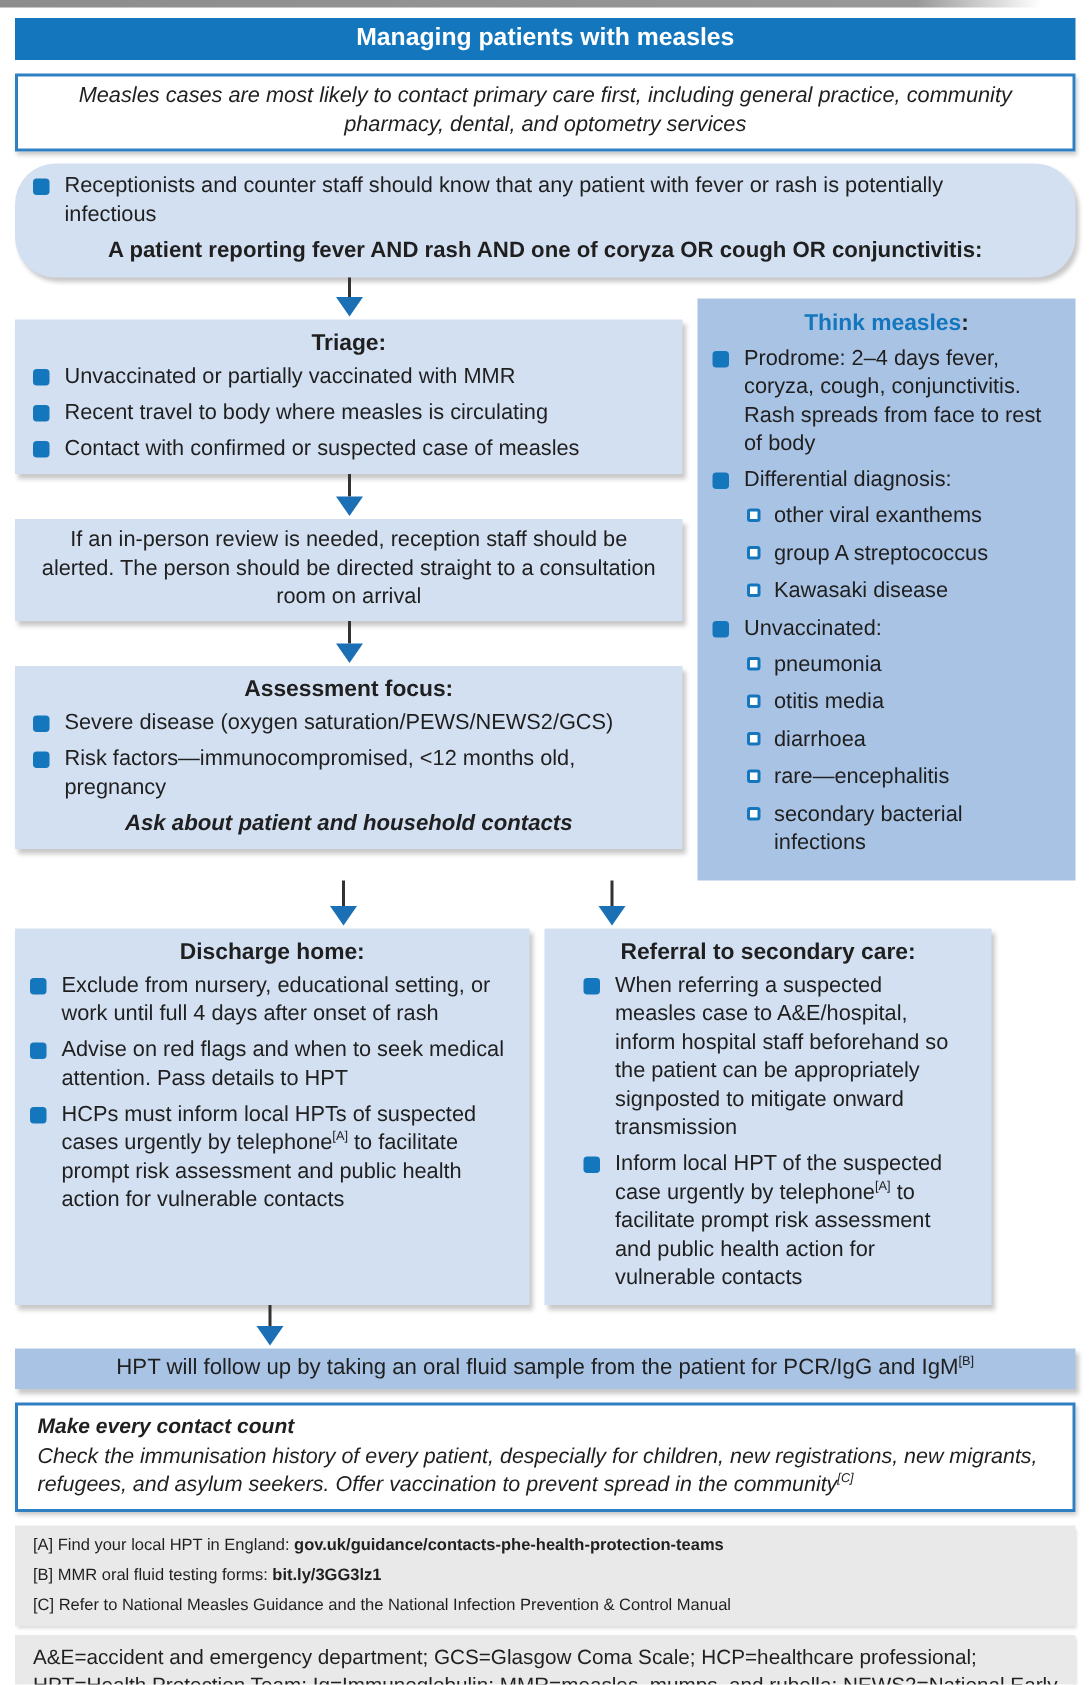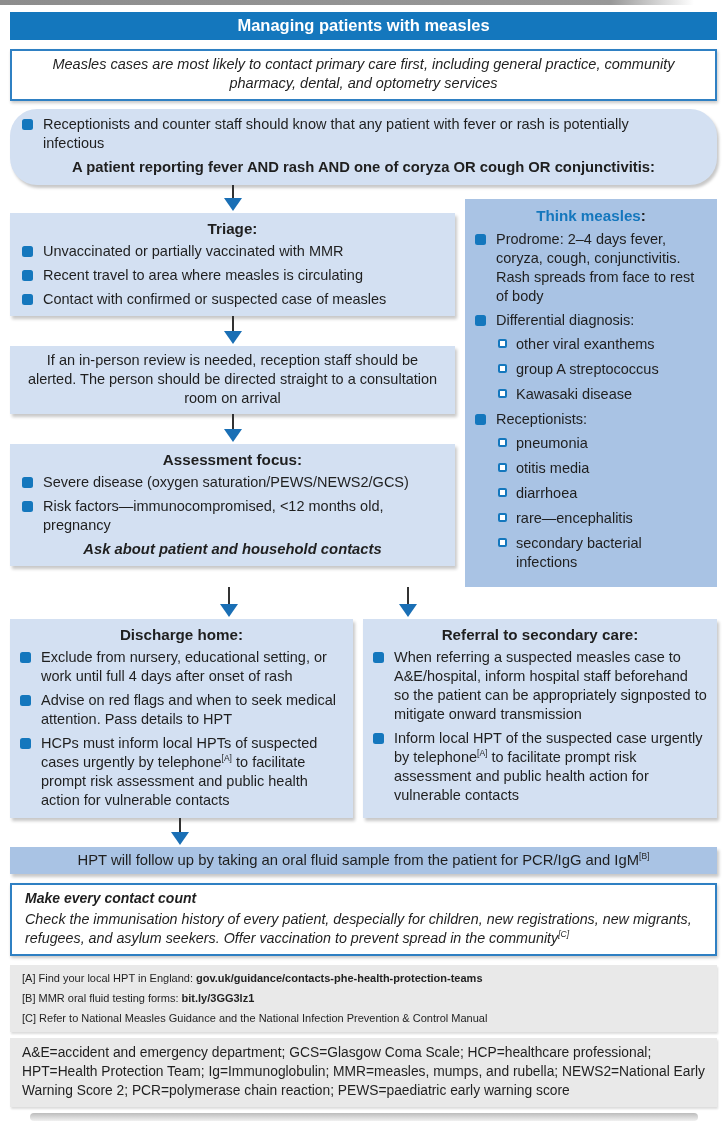--- a/index.html
+++ b/index.html
@@ -55,21 +55,21 @@
 
   .arrows-row { position:relative; height:32px; }
   .arrows-row .arrow { position:absolute; top:0; }
   .arrow-left { left:219px; }
   .arrow-right { left:398px; }
   .arrow-row2 { position:relative; height:29px; }
   .arrow-row2 .arrow { position:absolute; top:0; left:170px; }
 
   .bottom-row { display:flex; margin:0 10px; gap:10px; align-items:stretch; }
   .discharge-box { width:343px; padding:6px 10px 8px; font-size:14.5px; line-height:19px; }
-  .referral-box { width:354px; padding:6px 10px 8px; font-size:14.5px; line-height:19px; }
+  .referral-box { width:298px; padding:6px 26px 8px; font-size:14.5px; line-height:19px; }
 
   .hpt-bar { margin:0 10px; background:#a9c3e4; text-align:center; font-size:14.8px;
     padding:5px 6px 6px; box-shadow:2px 3px 3px rgba(0,0,0,.22); }
 
   .contact-box { padding:4px 13px 6px; font-size:14.3px; line-height:19px; }
   .contact-title { font-weight:bold; font-size:14px; margin-bottom:2px; }
 
   .gray-box { background:#e9e9e9; box-shadow:1px 2px 2px rgba(0,0,0,.14); }
   .footnotes-box { margin:9px 10px 0; padding:7px 12px 8px; font-size:11px; }
   .fn { margin:0 0 8px; }
@@ -113,21 +113,21 @@
       </div>
 
       <div class="blue-box triage-box">
         <div class="box-title"><span>Triage</span><span>:</span></div>
         <div class="bullet-row">
           <span class="sq"></span>
           <div class="btxt">Unvaccinated or partially vaccinated with MMR</div>
         </div>
         <div class="bullet-row">
           <span class="sq"></span>
-          <div class="btxt">Recent travel to area where measles is circulating</div>
+          <div class="btxt">Recent travel to body where measles is circulating</div>
         </div>
         <div class="bullet-row">
           <span class="sq"></span>
           <div class="btxt">Contact with confirmed or suspected case of measles</div>
         </div>
       </div>
 
       <div class="arrow-center" style="height:30px;">
         <div class="arrow">
           <div class="stem" style="height:15px;"></div>
@@ -184,21 +184,21 @@
             <div class="btxt">group A streptococcus</div>
           </div>
           <div class="bullet-row">
             <span class="osq"></span>
             <div class="btxt">Kawasaki disease</div>
           </div>
         </div>
 
         <div class="bullet-row">
           <span class="sq"></span>
-          <div class="btxt">Receptionists:</div>
+          <div class="btxt">Unvaccinated:</div>
         </div>
         <div class="sub-list">
           <div class="bullet-row">
             <span class="osq"></span>
             <div class="btxt">pneumonia</div>
           </div>
           <div class="bullet-row">
             <span class="osq"></span>
             <div class="btxt">otitis media</div>
           </div>

